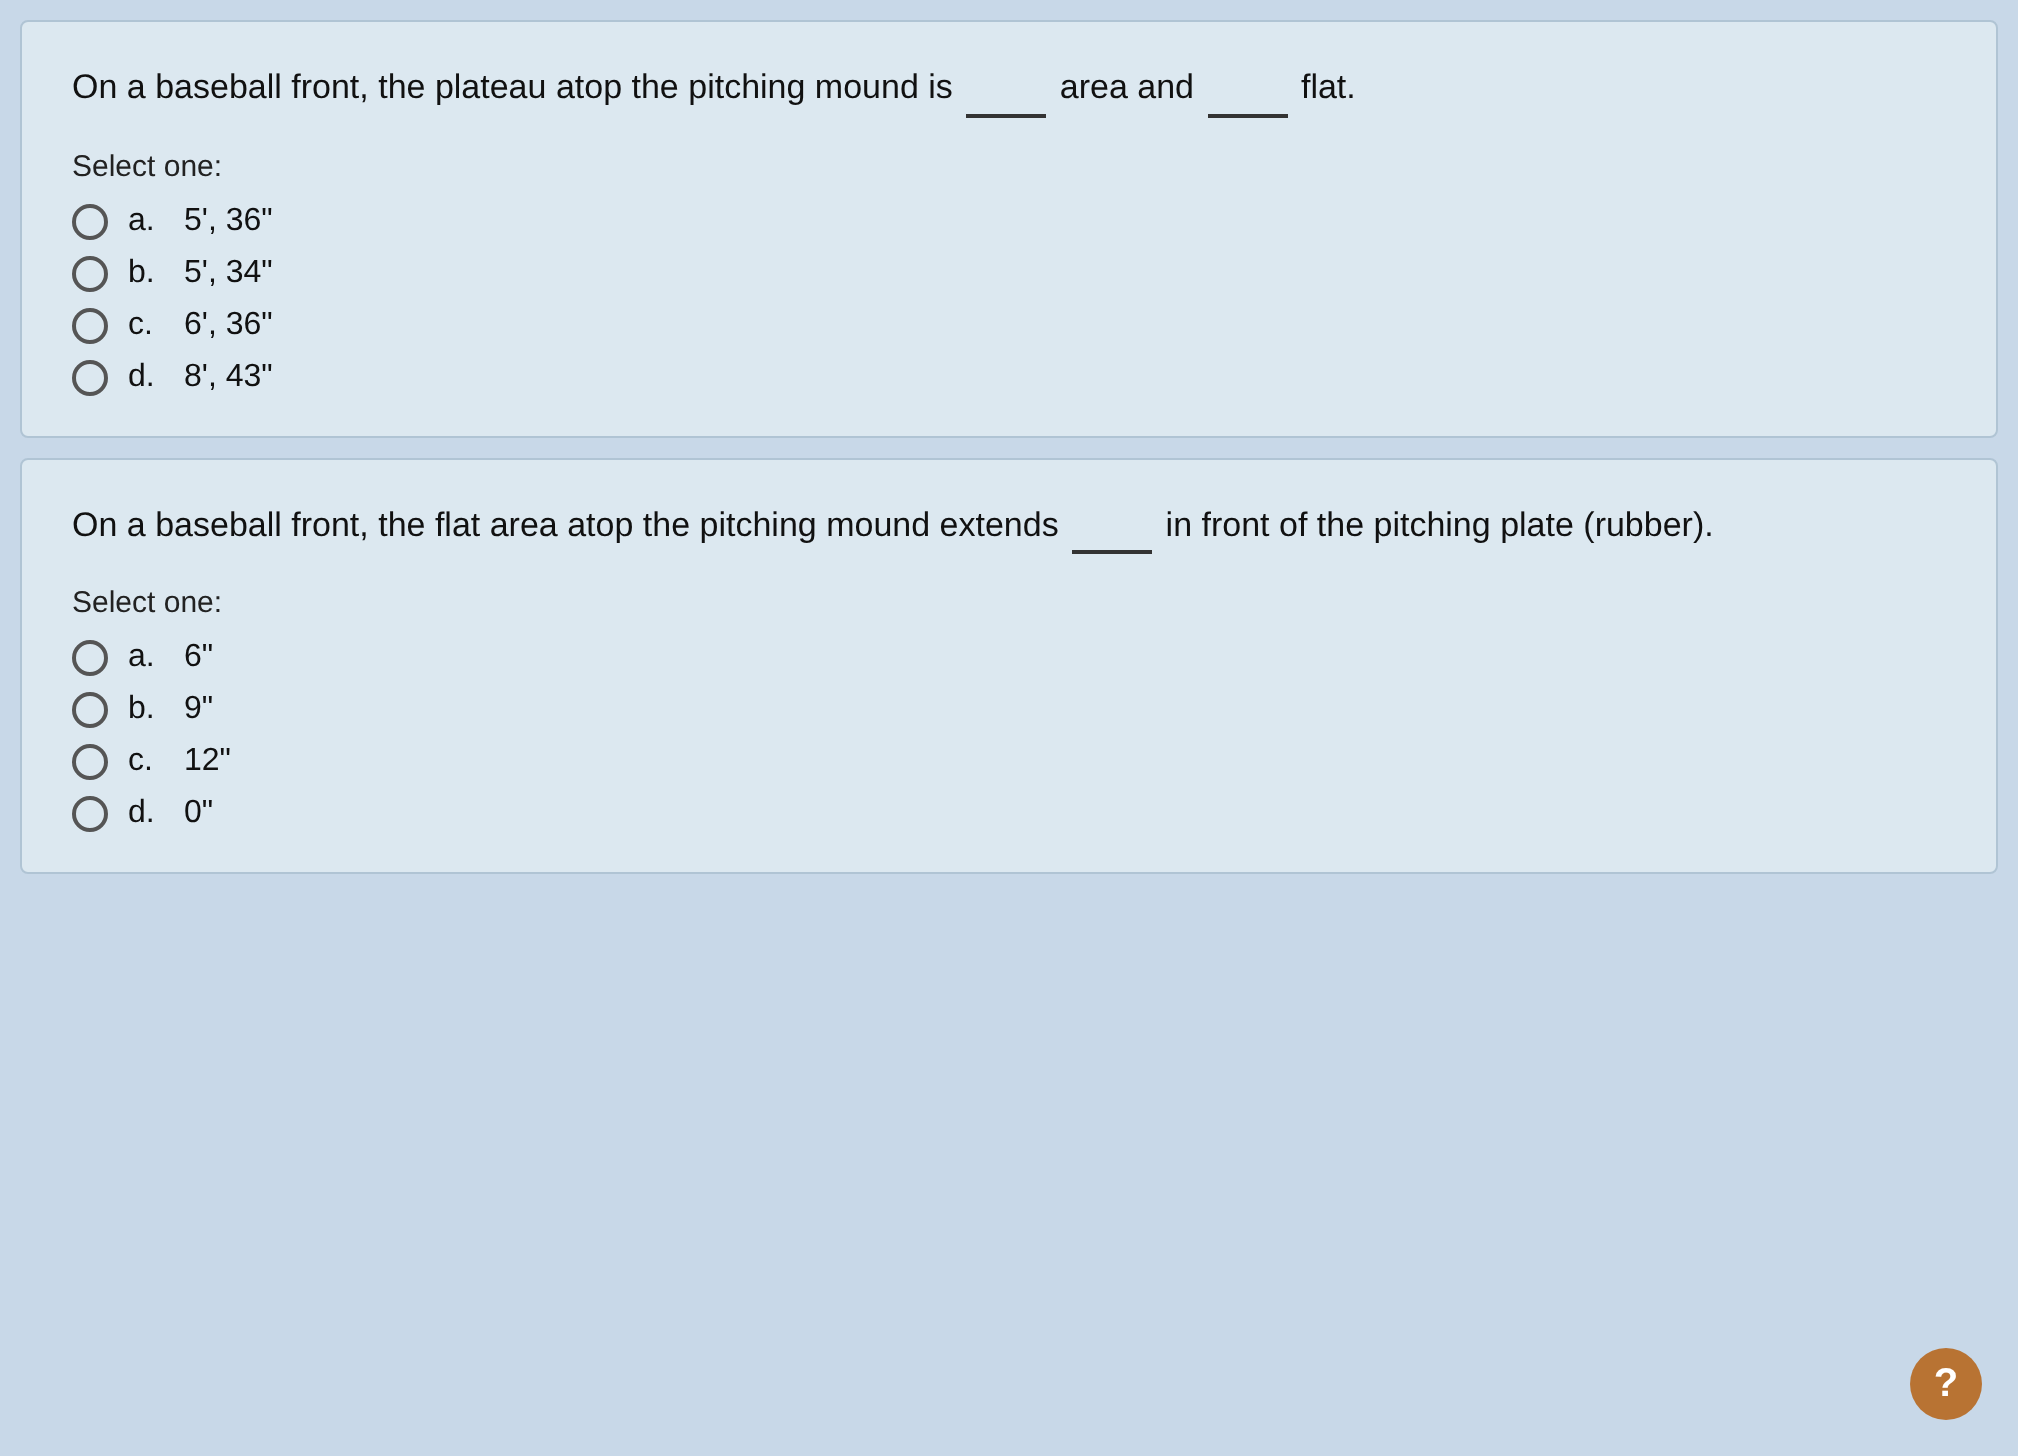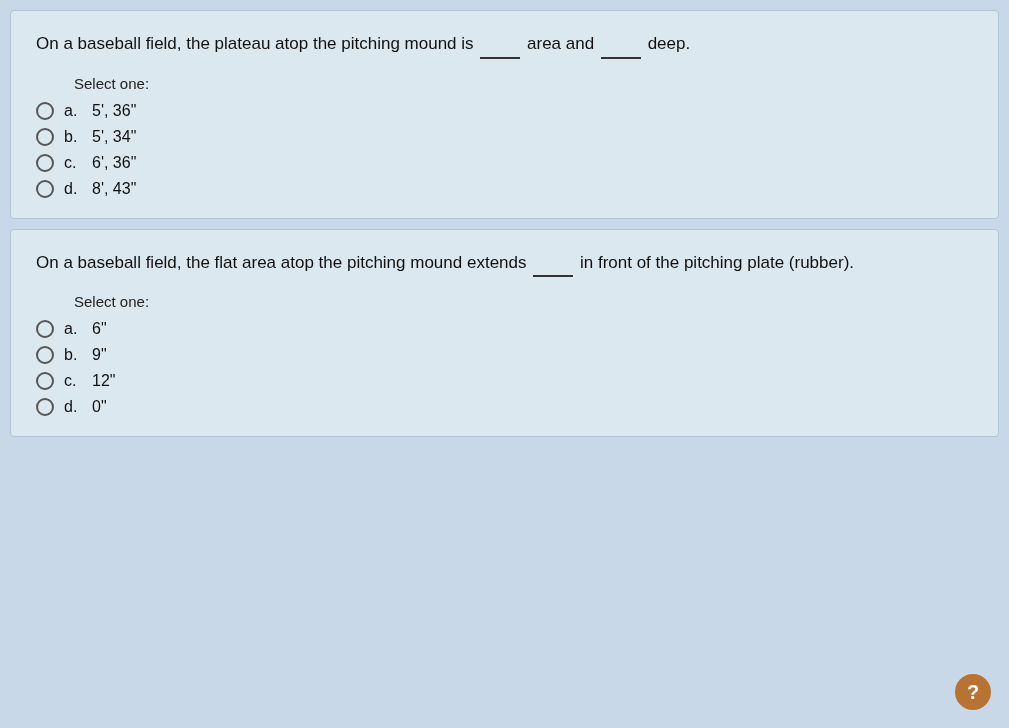--- a/index.html
+++ b/index.html
@@ -40,21 +40,20 @@
       border-bottom: 2px solid #333;
       min-width: 40px;
       margin: 0 2px;
     }
 
     .select-one-label {
       font-size: 15px;
       color: #222;
       margin-bottom: 10px;
       font-weight: normal;
-      margin-left: 38px;
     }
 
     .options-list {
       list-style: none;
       display: flex;
       flex-direction: column;
       gap: 8px;
     }
 
     .option-item {
@@ -104,25 +103,25 @@
       display: flex;
       align-items: center;
       justify-content: center;
     }
   </style>
 </head>
 <body>
 
 <div class="question-card">
   <p class="question-text">
-    <span>On a baseball field, the plateau atop the pitching mound is</span>
+    <span>On a baseball front, the plateau atop the pitching mound is</span>
     <span class="blank">&nbsp;&nbsp;&nbsp;&nbsp;&nbsp;</span>
     <span>area and</span>
     <span class="blank">&nbsp;&nbsp;&nbsp;&nbsp;&nbsp;</span>
-    <span>deep.</span>
+    <span>flat.</span>
   </p>
   <p class="select-one-label">Select one:</p>
   <ul class="options-list">
     <li class="option-item">
       <span class="option-radio"></span>
       <span class="option-label-letter">a.</span>
       <span class="option-value">5', 36"</span>
     </li>
     <li class="option-item">
       <span class="option-radio"></span>
@@ -137,21 +136,21 @@
     <li class="option-item">
       <span class="option-radio"></span>
       <span class="option-label-letter">d.</span>
       <span class="option-value">8', 43"</span>
     </li>
   </ul>
 </div>
 
 <div class="question-card">
   <p class="question-text">
-    <span>On a baseball field, the flat area atop the pitching mound extends</span>
+    <span>On a baseball front, the flat area atop the pitching mound extends</span>
     <span class="blank">&nbsp;&nbsp;&nbsp;&nbsp;&nbsp;</span>
     <span>in front of the pitching plate (rubber).</span>
   </p>
   <p class="select-one-label">Select one:</p>
   <ul class="options-list">
     <li class="option-item">
       <span class="option-radio"></span>
       <span class="option-label-letter">a.</span>
       <span class="option-value">6"</span>
     </li>

